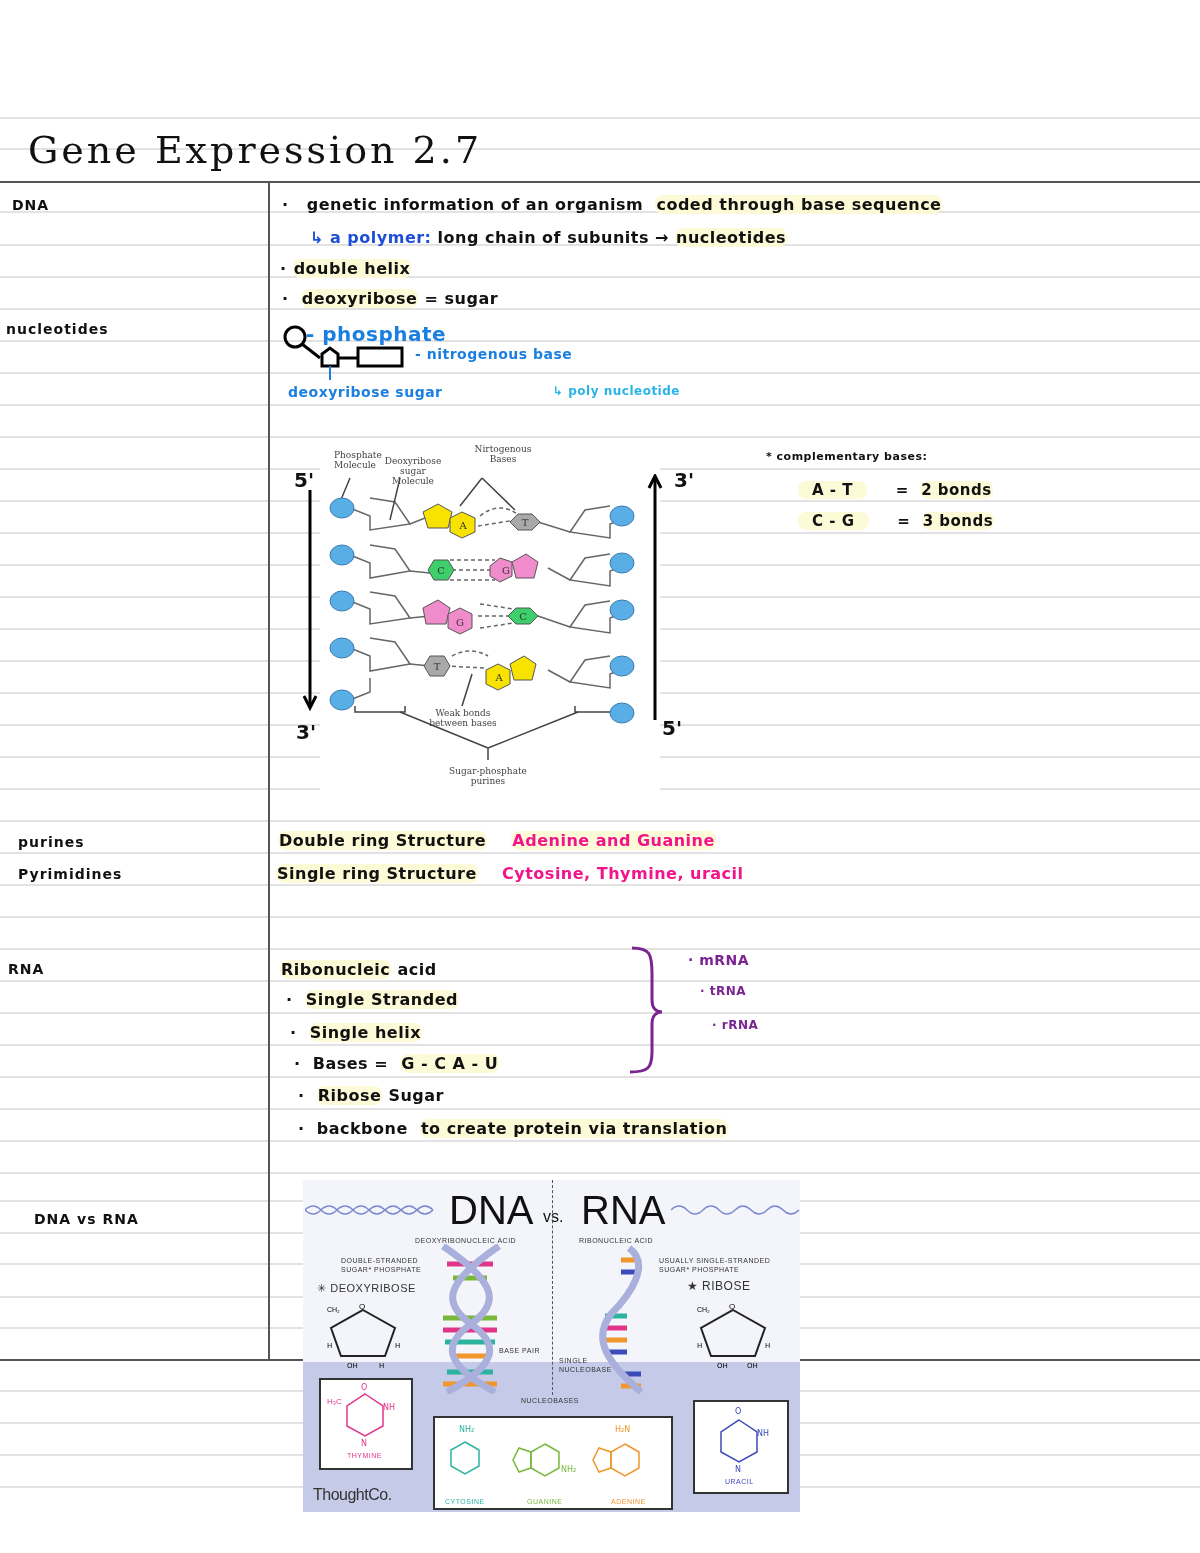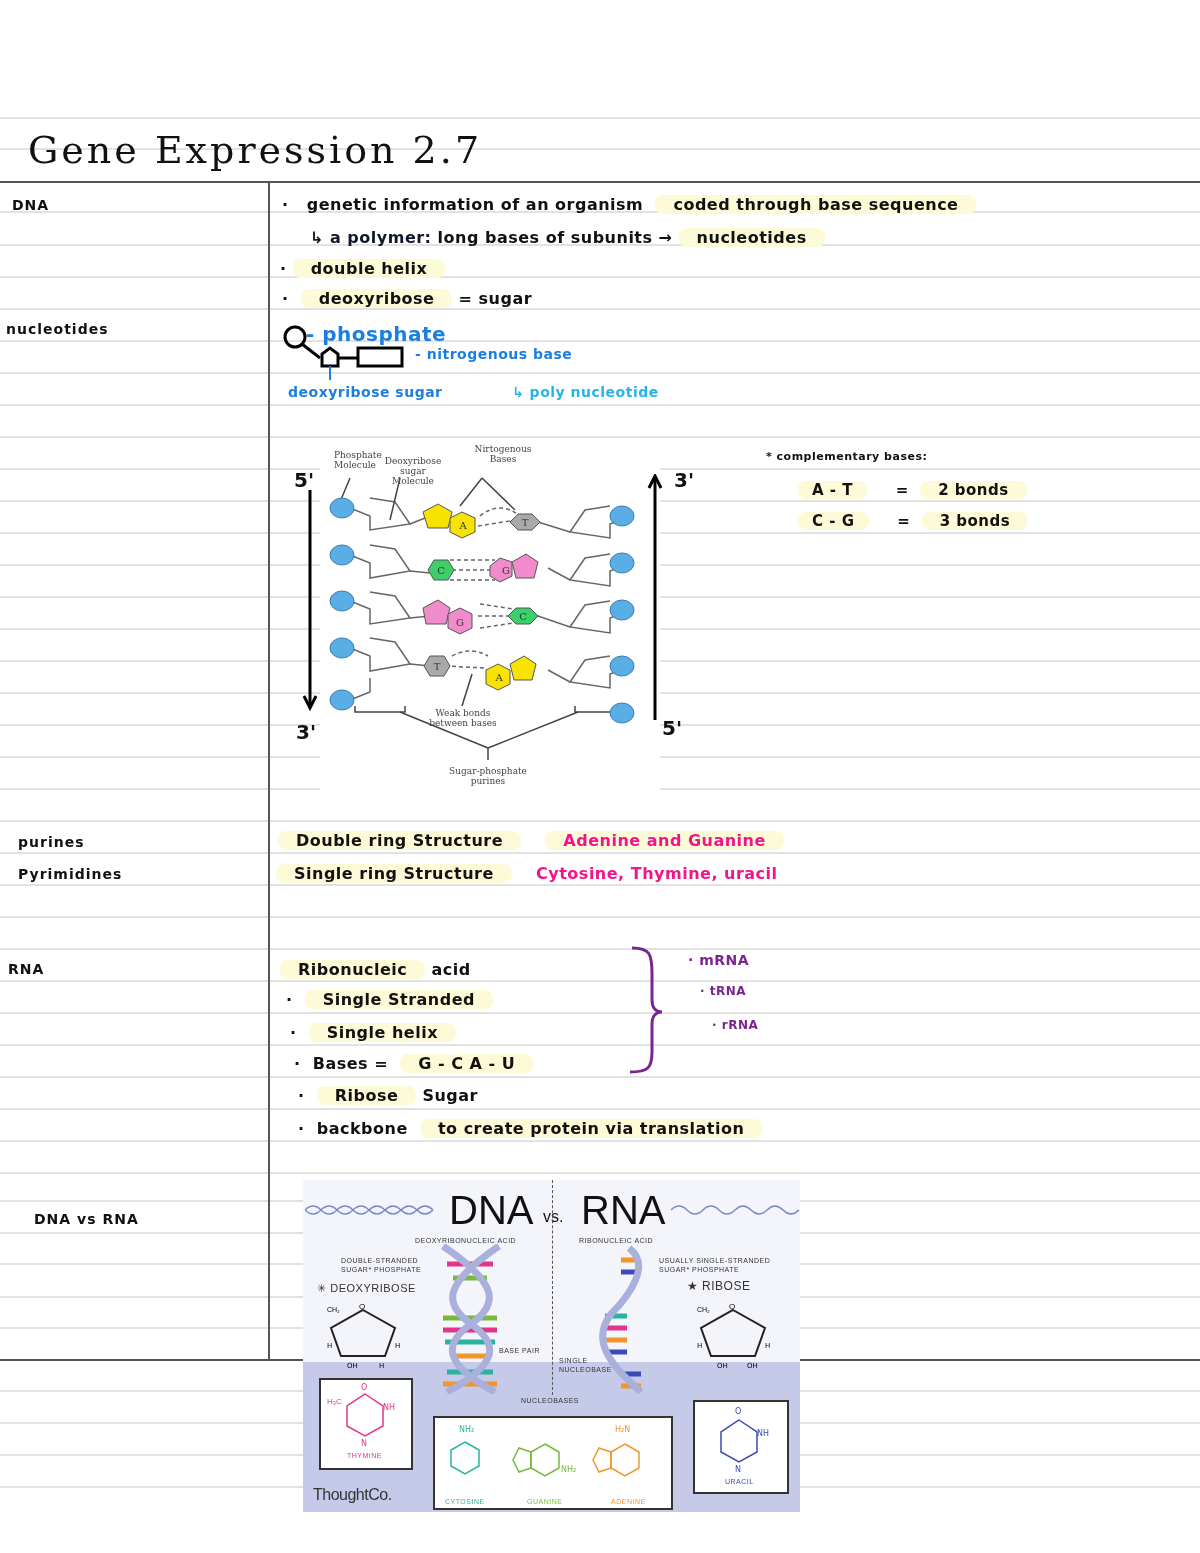--- a/index.html
+++ b/index.html
@@ -7,24 +7,24 @@
   body { position: relative; font-family: "DejaVu Sans", sans-serif; color: #111; }
 
   .rule { position: absolute; left: 0; width: 1200px; height: 2px; background: #e2e2e2; }
   .hdr-line { position: absolute; left: 0; width: 1200px; height: 2px; background: #555; }
   .vline { position: absolute; left: 268px; width: 2px; background: #555; }
 
   .hw { position: absolute; white-space: nowrap; font-family: "DejaVu Sans", sans-serif; font-weight: bold; letter-spacing: 0.5px; }
   .title { font-family: "DejaVu Serif", serif; font-weight: normal; font-size: 38px; letter-spacing: 3px; }
   .cue { font-size: 14px; letter-spacing: 1px; }
   .note { font-size: 16px; }
-  .hl { background: #fdfbd7; border-radius: 8px; padding: 0 18px; }
+  .hl { background: #fdfbd7; border-radius: 8px; padding: 0 1px; }
   .blue { color: #1a7fe0; }
   .lightblue { color: #28b4e8; }
-  .lavender { color: #0f172a; }
+  .lavender { color: #1d4ed8; }
   .pink { color: #f2148a; }
   .purple { color: #7a2590; }
 
   .figure { position: absolute; background: #fff; }
   .fig-label { position: absolute; font-family: "DejaVu Serif", serif; font-size: 9px; color: #444; text-align: center; line-height: 10px; }
   .strand-label { position: absolute; font-weight: bold; font-size: 20px; }
 
   .info { position: absolute; left: 303px; top: 1180px; width: 497px; height: 332px; background: #f4f5fb; overflow: hidden; }
   .info-bottom { position: absolute; left: 0; bottom: 0; width: 100%; height: 150px; background: #c5cae8; }
   .info-title { position: absolute; top: 8px; font-family: "Liberation Sans", sans-serif; font-size: 40px; color: #111; }
@@ -86,21 +86,21 @@
 <div class="hw title" style="left:28px;top:128px">Gene Expression 2.7</div>
 
 <div class="hw cue" style="left:12px;top:197px">DNA</div>
 <div class="hw note" style="left:282px;top:195px">
   <span>·</span>&nbsp;&nbsp;
   <span>genetic information of an organism</span>&nbsp;
   <span class="hl">coded through base sequence</span>
 </div>
 <div class="hw note" style="left:310px;top:228px">
   <span class="lavender">↳ a polymer:</span>
-  <span>long bases of subunits →</span>
+  <span>long chain of subunits →</span>
   <span class="hl">nucleotides</span>
 </div>
 <div class="hw note" style="left:280px;top:259px">
   <span>·</span>
   <span class="hl">double helix</span>
 </div>
 <div class="hw note" style="left:282px;top:289px">
   <span>·</span>&nbsp;
   <span class="hl">deoxyribose</span>
   <span>= sugar</span>
@@ -111,21 +111,21 @@
   <circle cx="13" cy="15" r="10" fill="none" stroke="#000" stroke-width="3"></circle>
   <line x1="20" y1="22" x2="38" y2="36" stroke="#000" stroke-width="3"></line>
   <polygon points="40,32 48,26 56,32 56,44 40,44" fill="none" stroke="#000" stroke-width="3"></polygon>
   <line x1="56" y1="36" x2="76" y2="36" stroke="#000" stroke-width="3"></line>
   <rect x="76" y="26" width="44" height="18" fill="none" stroke="#000" stroke-width="3"></rect>
   <line x1="48" y1="44" x2="48" y2="58" stroke="#1a7fe0" stroke-width="2"></line>
 </svg>
 <div class="hw note blue" style="left:306px;top:322px;font-size:20px">- phosphate</div>
 <div class="hw note blue" style="left:415px;top:346px;font-size:14px">- nitrogenous base</div>
 <div class="hw note blue" style="left:288px;top:384px;font-size:14px">deoxyribose sugar</div>
-<div class="hw note lightblue" style="left:512px;top:384px;font-size:14px">↳ poly nucleotide</div>
+<div class="hw note lightblue" style="left:553px;top:384px;font-size:12px">↳ poly nucleotide</div>
 
 <div class="figure" style="left:320px;top:438px;width:340px;height:352px">
   <svg width="340" height="352" viewBox="0 0 340 352">
     <g stroke="#666" stroke-width="1.5" fill="none">
 
       <path d="M30,70 L50,78 L50,92 L90,86 L75,64 L50,60"></path>
       <path d="M30,117 L50,125 L50,140 L90,133 L75,111 L50,107"></path>
       <path d="M30,163 L50,171 L50,186 L90,180 L75,158 L50,154"></path>
       <path d="M30,210 L50,218 L50,233 L90,226 L75,204 L50,200"></path>
       <path d="M30,262 L50,254 L50,240"></path>

